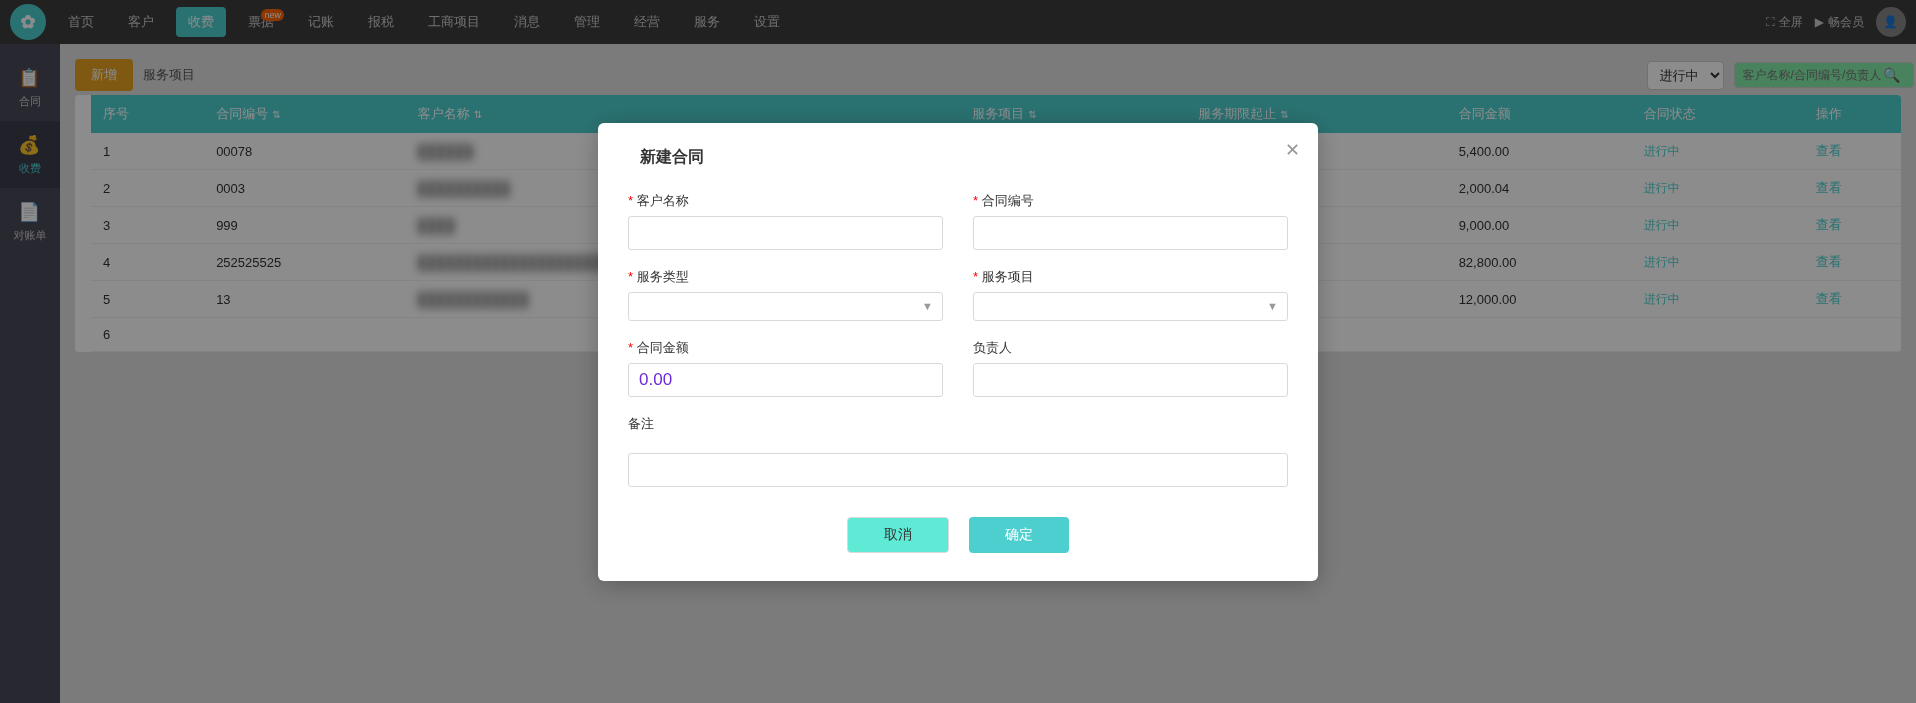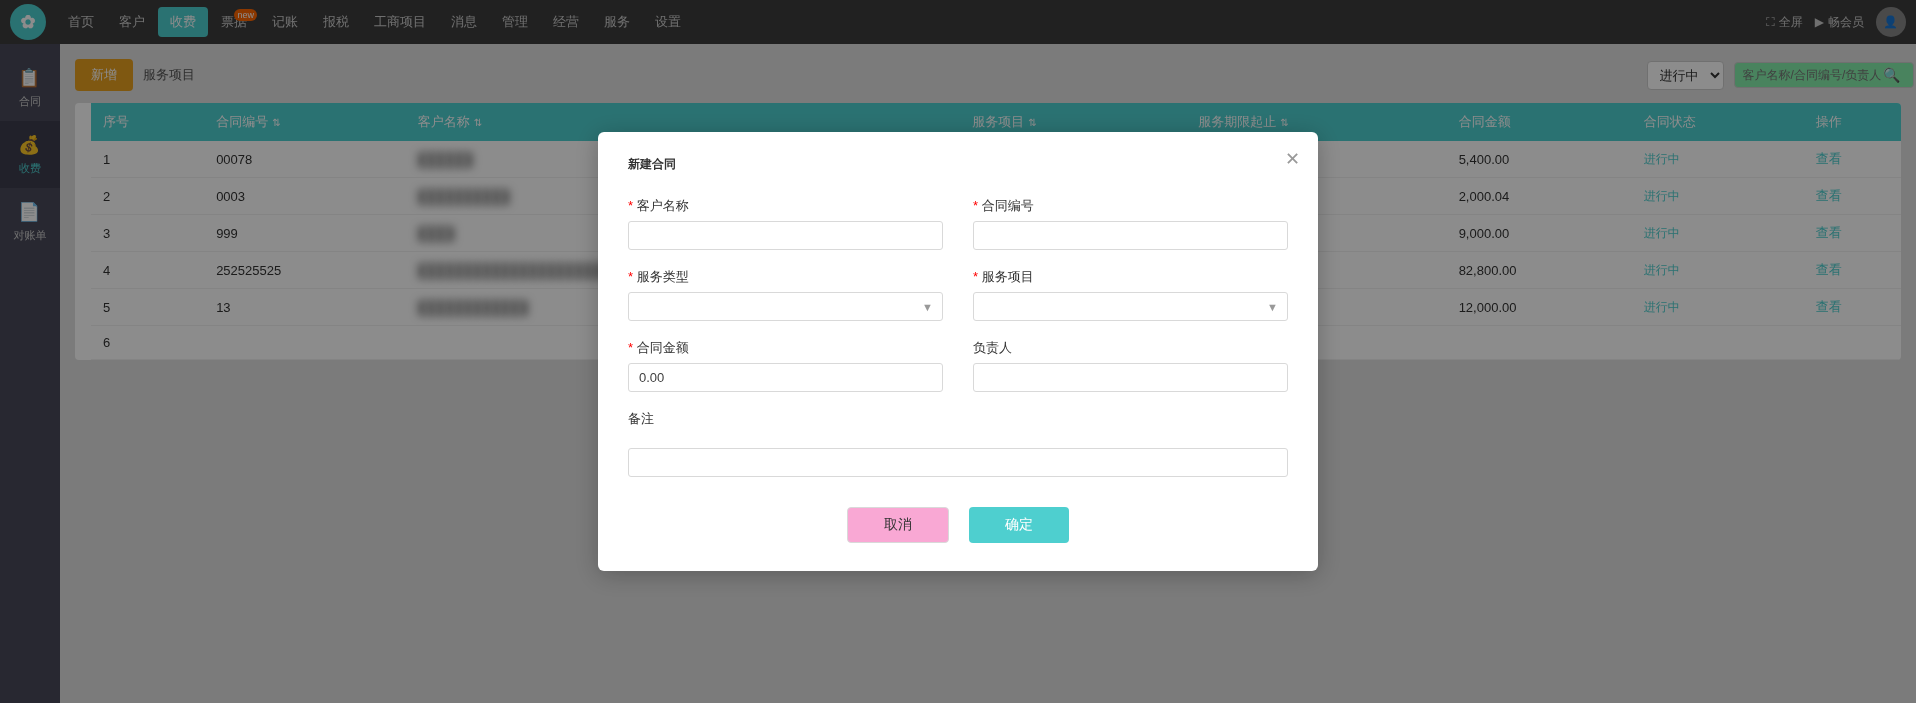--- a/index.html
+++ b/index.html
@@ -23,21 +23,21 @@
       align-items: center;
       justify-content: center;
       margin-right: 10px;
       flex-shrink: 0;
     }
     .nav-logo span { color: white; font-size: 18px; font-weight: bold; }
     .nav-items {
       display: flex;
       align-items: center;
       flex: 1;
-      gap: 1px;
+      gap: 10px;
     }
     .nav-item {
       color: #ccc;
       padding: 6px 12px;
       border-radius: 4px;
       cursor: pointer;
       font-size: 13px;
       position: relative;
       white-space: nowrap;
     }
@@ -127,21 +127,21 @@
       padding: 15px;
       overflow: auto;
       position: relative;
     }
 
     
     .toolbar {
       display: flex;
       align-items: center;
       gap: 10px;
-      margin-bottom: 12px;
+      margin-bottom: 4px;
     }
     .btn-new {
       background: #e8a020;
       color: white;
       border: none;
       padding: 7px 16px;
       border-radius: 4px;
       cursor: pointer;
       font-size: 13px;
     }
@@ -235,24 +235,25 @@
     
     .modal {
       background: white;
       border-radius: 6px;
       width: 720px;
       padding: 24px 30px 28px;
       position: relative;
       box-shadow: 0 4px 24px rgba(0,0,0,0.25);
     }
     .modal-title {
-      font-size: 12px;
+      font-size: 16px;
       font-weight: bold;
       color: #333;
       margin-bottom: 24px;
+      margin-left: 12px;
     }
     .modal-close {
       position: absolute;
       top: 16px;
       right: 18px;
       background: none;
       border: none;
       font-size: 18px;
       cursor: pointer;
       color: #999;
@@ -275,22 +276,22 @@
       white-space: nowrap;
     }
     .form-label.required::before {
       content: "* ";
       color: red;
     }
     .form-input {
       border: 1px solid #d9d9d9;
       border-radius: 3px;
       padding: 6px 10px;
-      font-size: 13px;
-      color: #404040;
+      font-size: 17px;
+      color: #6d28d9;
       width: 100%;
       outline: none;
     }
     .form-select-wrap {
       position: relative;
       width: 100%;
     }
     .form-select {
       border: 1px solid #d9d9d9;
       border-radius: 3px;
@@ -319,21 +320,21 @@
       grid-column: 1 / -1;
     }
     .modal-footer {
       display: flex;
       justify-content: center;
       gap: 20px;
       margin-top: 30px;
     }
     .btn-cancel {
       border: 1px solid #d9d9d9;
-      background: #f9a8d4;
+      background: #5eead4;
       color: #333;
       padding: 8px 36px;
       border-radius: 4px;
       cursor: pointer;
       font-size: 14px;
     }
     .btn-confirm {
       background: #4ecfcf;
       color: white;
       border: none;

